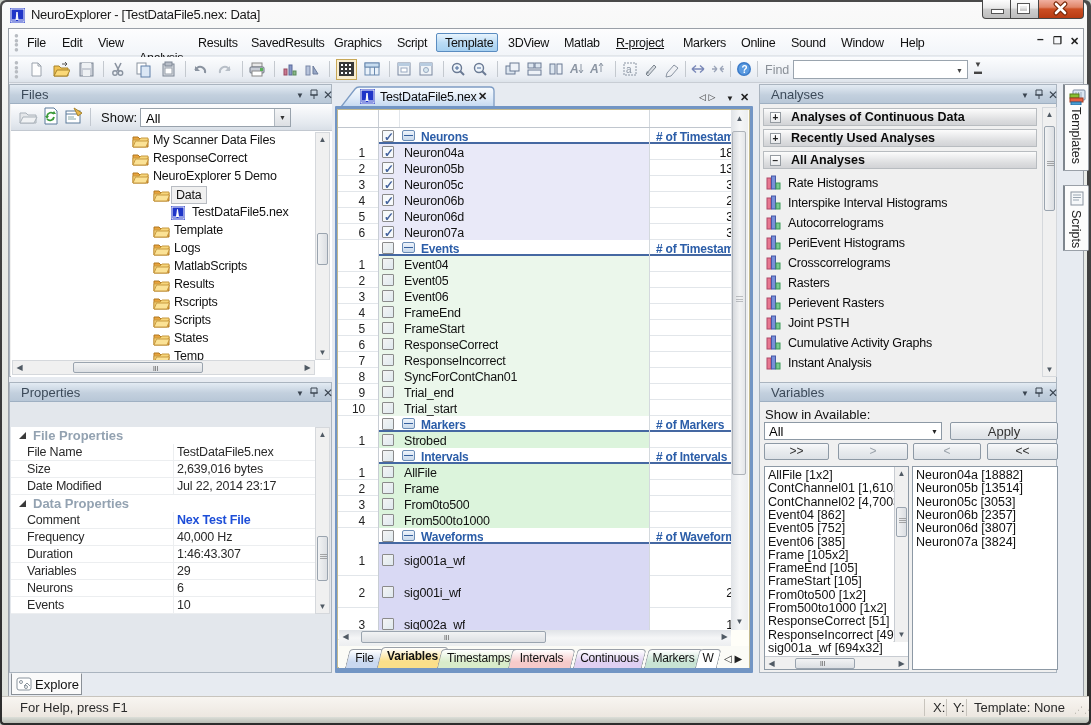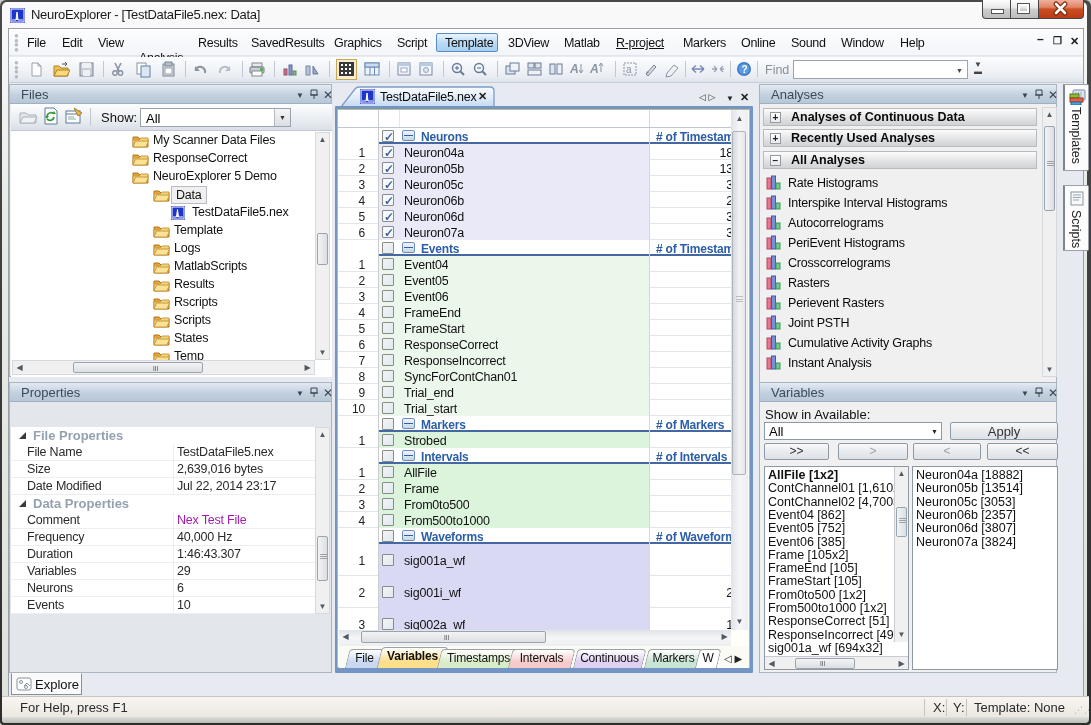--- a/index.html
+++ b/index.html
@@ -421,21 +421,21 @@
           <div style="position:absolute;left:162px;top:34px;width:1px;height:17px;background:#eceef0;"></div>
           <div style="position:absolute;left:0;top:51px;width:304px;height:17px;border-bottom:1px solid #eceef0;"></div>
           <div style="position:absolute;left:16px;top:52px;font-size:12.5px;letter-spacing:-0.2px;color:#2a2a2a;">Date Modified</div>
           <div style="position:absolute;left:166px;top:52px;font-size:12.5px;letter-spacing:-0.2px;color:#2a2a2a;">Jul 22, 2014 23:17</div>
           <div style="position:absolute;left:162px;top:51px;width:1px;height:17px;background:#eceef0;"></div>
           <div style="position:absolute;left:0;top:68px;width:304px;height:17px;background:#fff;"></div>
           <div style="position:absolute;left:8px;top:73px;width:0;height:0;border-bottom:7px solid #3a3a3a;border-left:7px solid transparent;"></div>
           <div style="position:absolute;left:22px;top:69px;font-size:13px;font-weight:bold;color:#93a2b1;">Data Properties</div>
           <div style="position:absolute;left:0;top:85px;width:304px;height:17px;border-bottom:1px solid #eceef0;"></div>
           <div style="position:absolute;left:16px;top:86px;font-size:12.5px;letter-spacing:-0.2px;color:#2a2a2a;">Comment</div>
-          <div style="position:absolute;left:166px;top:86px;font-size:12.5px;letter-spacing:-0.2px;color:#a21caf;">Nex Test File</div>
+          <div style="position:absolute;left:166px;top:86px;font-size:12.5px;letter-spacing:-0.2px;color:#1d4ed8;font-weight:bold;">Nex Test File</div>
           <div style="position:absolute;left:162px;top:85px;width:1px;height:17px;background:#eceef0;"></div>
           <div style="position:absolute;left:0;top:102px;width:304px;height:17px;border-bottom:1px solid #eceef0;"></div>
           <div style="position:absolute;left:16px;top:103px;font-size:12.5px;letter-spacing:-0.2px;color:#2a2a2a;">Frequency</div>
           <div style="position:absolute;left:166px;top:103px;font-size:12.5px;letter-spacing:-0.2px;color:#2a2a2a;">40,000 Hz</div>
           <div style="position:absolute;left:162px;top:102px;width:1px;height:17px;background:#eceef0;"></div>
           <div style="position:absolute;left:0;top:119px;width:304px;height:17px;border-bottom:1px solid #eceef0;"></div>
           <div style="position:absolute;left:16px;top:120px;font-size:12.5px;letter-spacing:-0.2px;color:#2a2a2a;">Duration</div>
           <div style="position:absolute;left:166px;top:120px;font-size:12.5px;letter-spacing:-0.2px;color:#2a2a2a;">1:46:43.307</div>
           <div style="position:absolute;left:162px;top:119px;width:1px;height:17px;background:#eceef0;"></div>
           <div style="position:absolute;left:0;top:136px;width:304px;height:17px;border-bottom:1px solid #eceef0;"></div>
@@ -618,21 +618,21 @@
  <div style="position:absolute;left:4px;top:39px;width:178px;height:18px;background:#fff;border:1px solid #8d99a5;">
   <div style="position:absolute;left:4px;top:1px;font-size:13px;">All</div>
   <div style="position:absolute;right:3px;top:5px;font-size:7px;color:#222;">▼</div>
  </div>
  <div class="btn" style="left:190px;top:39px;width:108px;height:18px;padding-top:1px;font-size:13px;">Apply</div>
  <div class="btn" style="left:4px;top:60px;width:65px;height:17px;">&gt;&gt;</div>
  <div class="btn" style="left:78px;top:60px;width:70px;height:17px;color:#9aa2aa;">&gt;</div>
  <div class="btn" style="left:153px;top:60px;width:68px;height:17px;color:#9aa2aa;">&lt;</div>
  <div class="btn" style="left:227px;top:60px;width:71px;height:17px;">&lt;&lt;</div>
  <div class="lb" id="lblist" style="left:4px;top:83px;width:145px;height:204px;">
-          <div class="li" style="top:1px;font-weight:bold;">AllFile [1x2]</div>
+          <div class="li" style="top:1px;">AllFile [1x2]</div>
           <div class="li" style="top:14.3px;">ContChannel01 [1,61020</div>
           <div class="li" style="top:27.6px;">ContChannel02 [4,70031</div>
           <div class="li" style="top:40.900000000000006px;">Event04 [862]</div>
           <div class="li" style="top:54.2px;">Event05 [752]</div>
           <div class="li" style="top:67.5px;">Event06 [385]</div>
           <div class="li" style="top:80.80000000000001px;">Frame [105x2]</div>
           <div class="li" style="top:94.10000000000001px;">FrameEnd [105]</div>
           <div class="li" style="top:107.4px;">FrameStart [105]</div>
           <div class="li" style="top:120.7px;">From0to500 [1x2]</div>
           <div class="li" style="top:134px;">From500to1000 [1x2]</div>

